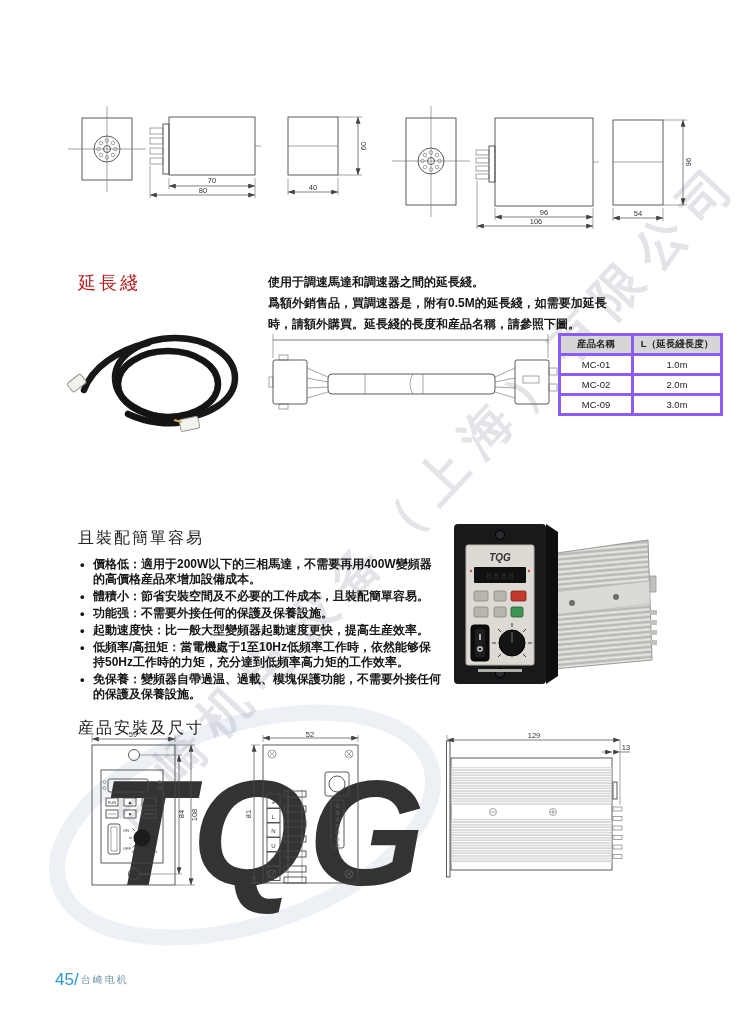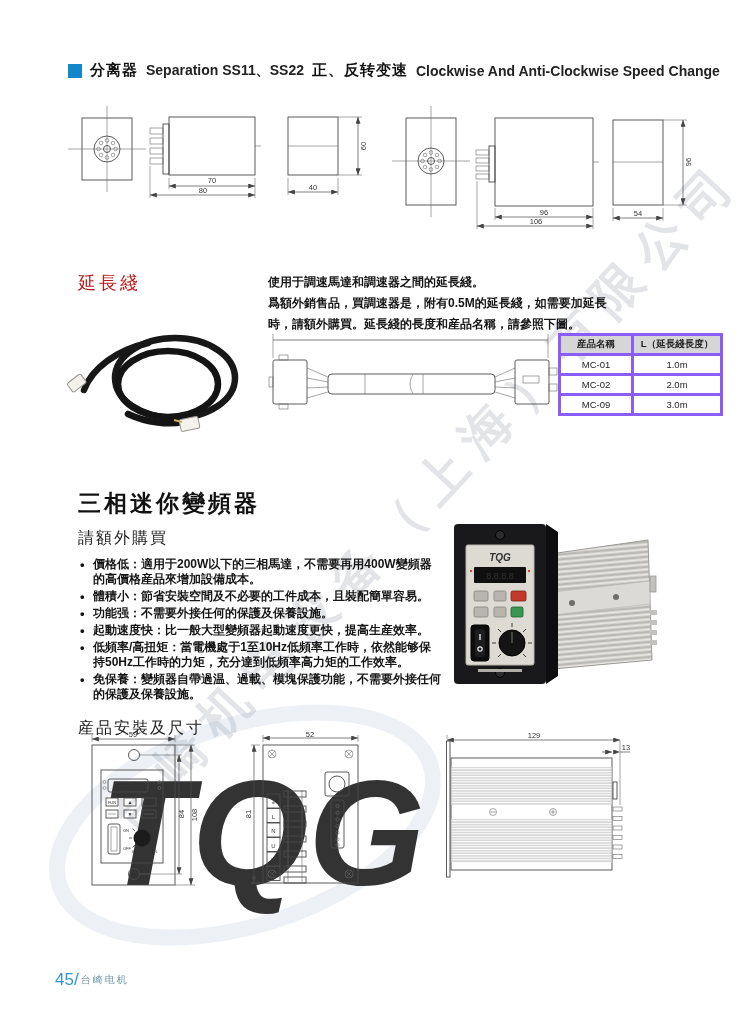--- a/index.html
+++ b/index.html
@@ -48,27 +48,20 @@
 <body>
 
 <div class="page">
 
   <div class="wm-text">台崎机电设备（上海）有限公司</div>
   <svg class="wm-logo" viewBox="0 0 430 340">
     <ellipse cx="215" cy="175" rx="195" ry="100" transform="rotate(-18 215 175)" fill="none" stroke="rgba(140,165,200,0.16)" stroke-width="16"></ellipse>
     <text x="70" y="235" font-size="150" font-style="italic" font-weight="bold" fill="rgba(140,165,200,0.15)">TQG</text>
   </svg>
 
-  <div class="header">
-    <span class="sq"></span>
-    <span class="zh">分离器</span>
-    <span class="en">Separation SS11、SS22</span>
-    <span class="zh">正、反转变速</span>
-    <span class="en">Clockwise And Anti-Clockwise Speed Change</span>
-  </div>
 
   <svg style="left:60px;top:100px;" width="670" height="165" viewBox="0 0 670 165">
     <defs>
       <marker id="mR" markerWidth="7" markerHeight="5" refX="6.8" refY="2.5" orient="auto" markerUnits="userSpaceOnUse">
         <path d="M0,0 L7,2.5 L0,5 Z" fill="#444"></path>
         </marker>
       <marker id="mL" markerWidth="7" markerHeight="5" refX="0.2" refY="2.5" orient="auto" markerUnits="userSpaceOnUse">
         <path d="M7,0 L0,2.5 L7,5 Z" fill="#444"></path>
         </marker>
     </defs>
@@ -236,22 +229,21 @@
         <td>MC-02</td>
         <td>2.0m</td>
       </tr>
       <tr>
         <td>MC-09</td>
         <td>3.0m</td>
       </tr>
     </tbody>
   </table>
 
-  <div class="inv-heading">三相迷你變頻器</div>
-  <div class="inv-sub1">請額外購買</div>
+  <div class="inv-sub1">且裝配簡單容易</div>
 
   <div class="bullets">
     <div class="bullet">價格低：適用于200W以下的三相馬達，不需要再用400W變頻器的高價格産品來增加設備成本。</div>
     <div class="bullet">體積小：節省安裝空間及不必要的工件成本，且裝配簡單容易。</div>
     <div class="bullet">功能强：不需要外接任何的保護及保養設施。</div>
     <div class="bullet">起動速度快：比一般大型變頻器起動速度更快，提高生産效率。</div>
     <div class="bullet">低頻率/高扭矩：當電機處于1至10Hz低頻率工作時，依然能够保持50Hz工作時的力矩，充分達到低頻率高力矩的工作效率。</div>
     <div class="bullet">免保養：變頻器自帶過温、過載、模塊保護功能，不需要外接任何的保護及保養設施。</div>
   </div>
 

